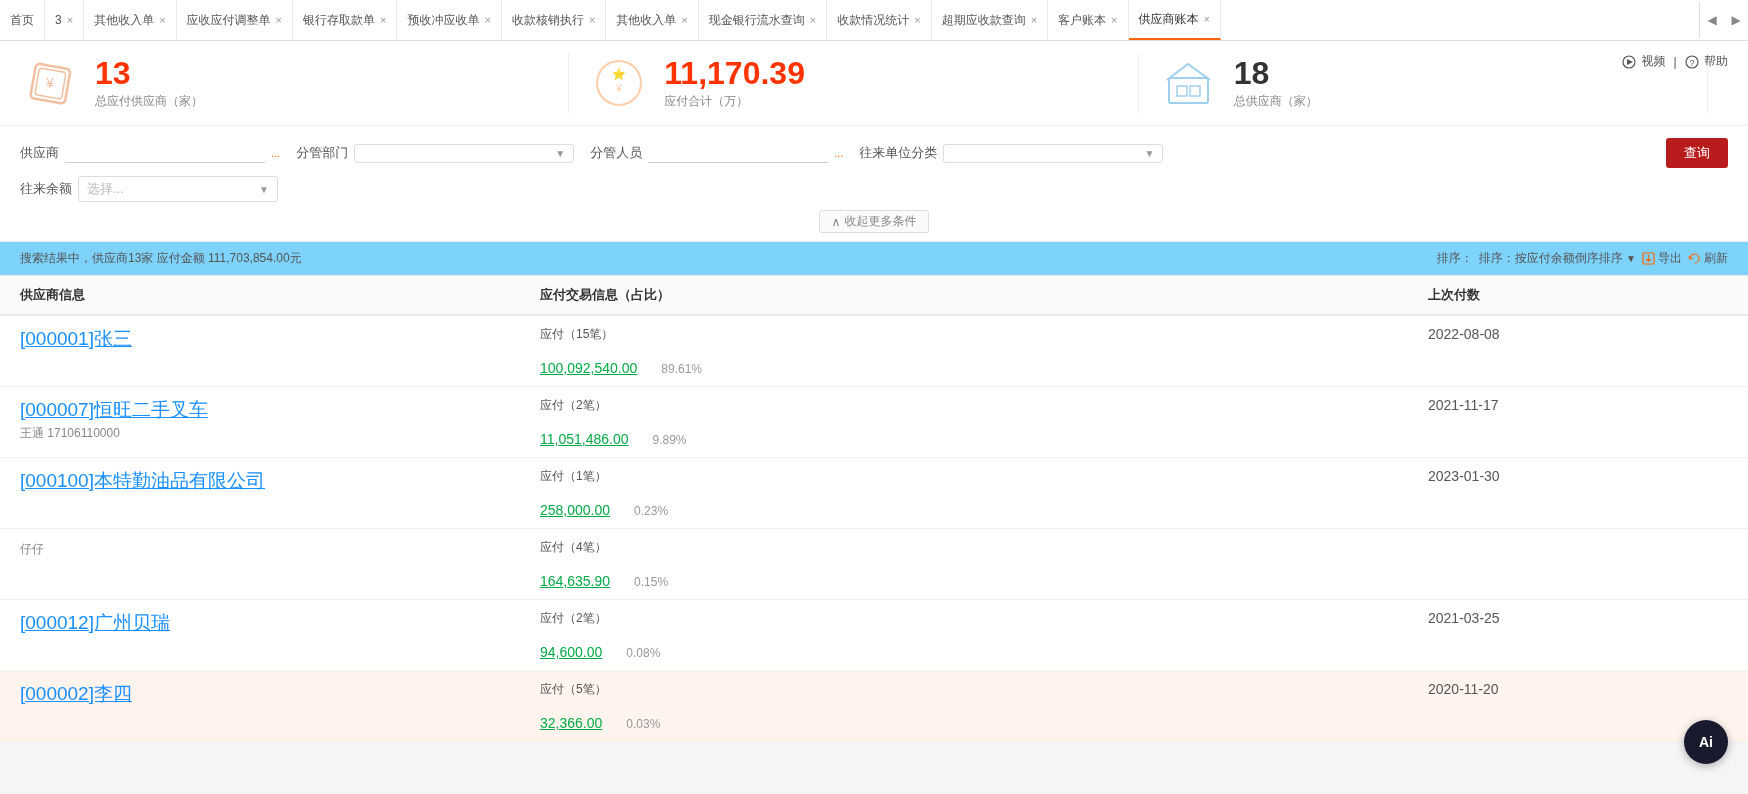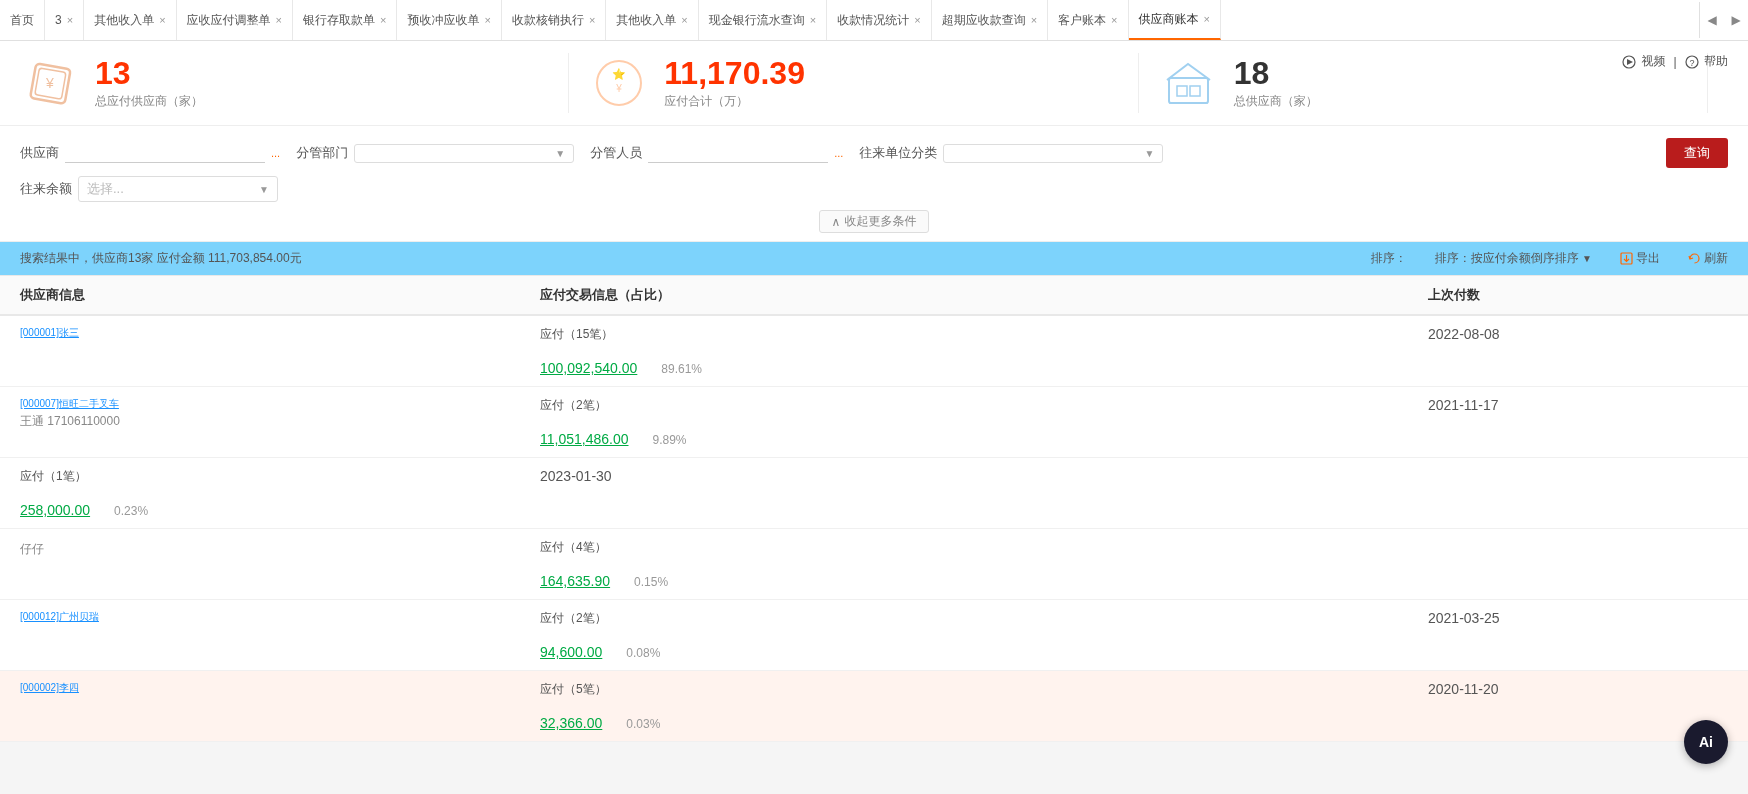--- a/index.html
+++ b/index.html
@@ -32,29 +32,29 @@
     .filter-input { border: none; border-bottom: 1px solid #ccc; outline: none; font-size: 13px; color: #333; padding: 2px 4px; width: 180px; background: transparent; }
     .filter-select-wrap { display: flex; align-items: center; border: 1px solid #ddd; border-radius: 3px; padding: 3px 8px; background: #fff; cursor: pointer; min-width: 200px; }
     .filter-select-wrap .chevron { margin-left: auto; color: #999; font-size: 10px; }
     .filter-ellipsis { color: #ff6600; font-size: 11px; cursor: pointer; }
     .query-btn { background: #b91c1c; color: #fff; border: none; border-radius: 3px; padding: 6px 18px; font-size: 13px; cursor: pointer; margin-left: auto; }
     .collapse-bar { display: flex; justify-content: center; margin-top: 4px; }
     .collapse-btn { font-size: 12px; color: #888; cursor: pointer; border: 1px solid #ddd; border-radius: 3px; padding: 2px 12px; background: #fafafa; display: flex; align-items: center; gap: 4px; }
 
     
     .results-bar { display: flex; align-items: center; padding: 8px 20px; background: #7dd3fc; border-bottom: 1px solid #e8e8e8; font-size: 12px; color: #555; }
-    .results-bar .right-actions { margin-left: auto; display: flex; gap: 28px; }
+    .results-bar .right-actions { margin-left: auto; display: flex; gap: 6px; }
     .action-btn { font-size: 12px; color: #555; cursor: pointer; display: flex; align-items: center; gap: 3px; }
 
     
     .table-wrap { background: #fff; margin: 0; }
     .table-header { display: grid; grid-template-columns: 520px 1fr 300px; padding: 10px 20px; border-bottom: 2px solid #e8e8e8; font-weight: bold; font-size: 13px; color: #333; background: #fafafa; }
     .table-row { display: grid; grid-template-columns: 520px 1fr 300px; padding: 10px 20px; border-bottom: 1px solid #f0f0f0; align-items: start; }
     .table-row.highlighted { background: #fff3ee; }
-    .supplier-name { color: #1890ff; cursor: pointer; font-size: 10px; text-decoration: underline; }
+    .supplier-name { color: #1890ff; cursor: pointer; font-size: 19px; text-decoration: underline; }
     .supplier-sub { font-size: 12px; color: #888; margin-top: 2px; }
     .tx-label { font-size: 12px; color: #555; }
     .tx-amount { font-size: 14px; color: #00aa44; cursor: pointer; text-decoration: underline; }
     .tx-percent { font-size: 12px; color: #999; margin-left: 20px; }
     .tx-row { display: flex; align-items: baseline; gap: 4px; margin-top: 17px; }
     .last-pay-date { font-size: 14px; color: #555; }
 
     
     ::-webkit-scrollbar { width: 6px; height: 6px; }
     ::-webkit-scrollbar-thumb { background: #ccc; border-radius: 3px; }
@@ -293,20 +293,24 @@
         <span class="tx-percent">9.89%</span>
       </div>
     </div>
     <div>
       <span class="last-pay-date">2021-11-17</span>
     </div>
   </div>
 
   <div class="table-row">
     <div>
+      <div class="supplier-name">[000100]本特勤油品有限公司</div>
+      <div class="supplier-sub"></div>
+    </div>
+    <div>
       <div class="tx-label">应付（1笔）</div>
       <div class="tx-row">
         <span class="tx-amount">258,000.00</span>
         <span class="tx-percent">0.23%</span>
       </div>
     </div>
     <div>
       <span class="last-pay-date">2023-01-30</span>
     </div>
   </div>

